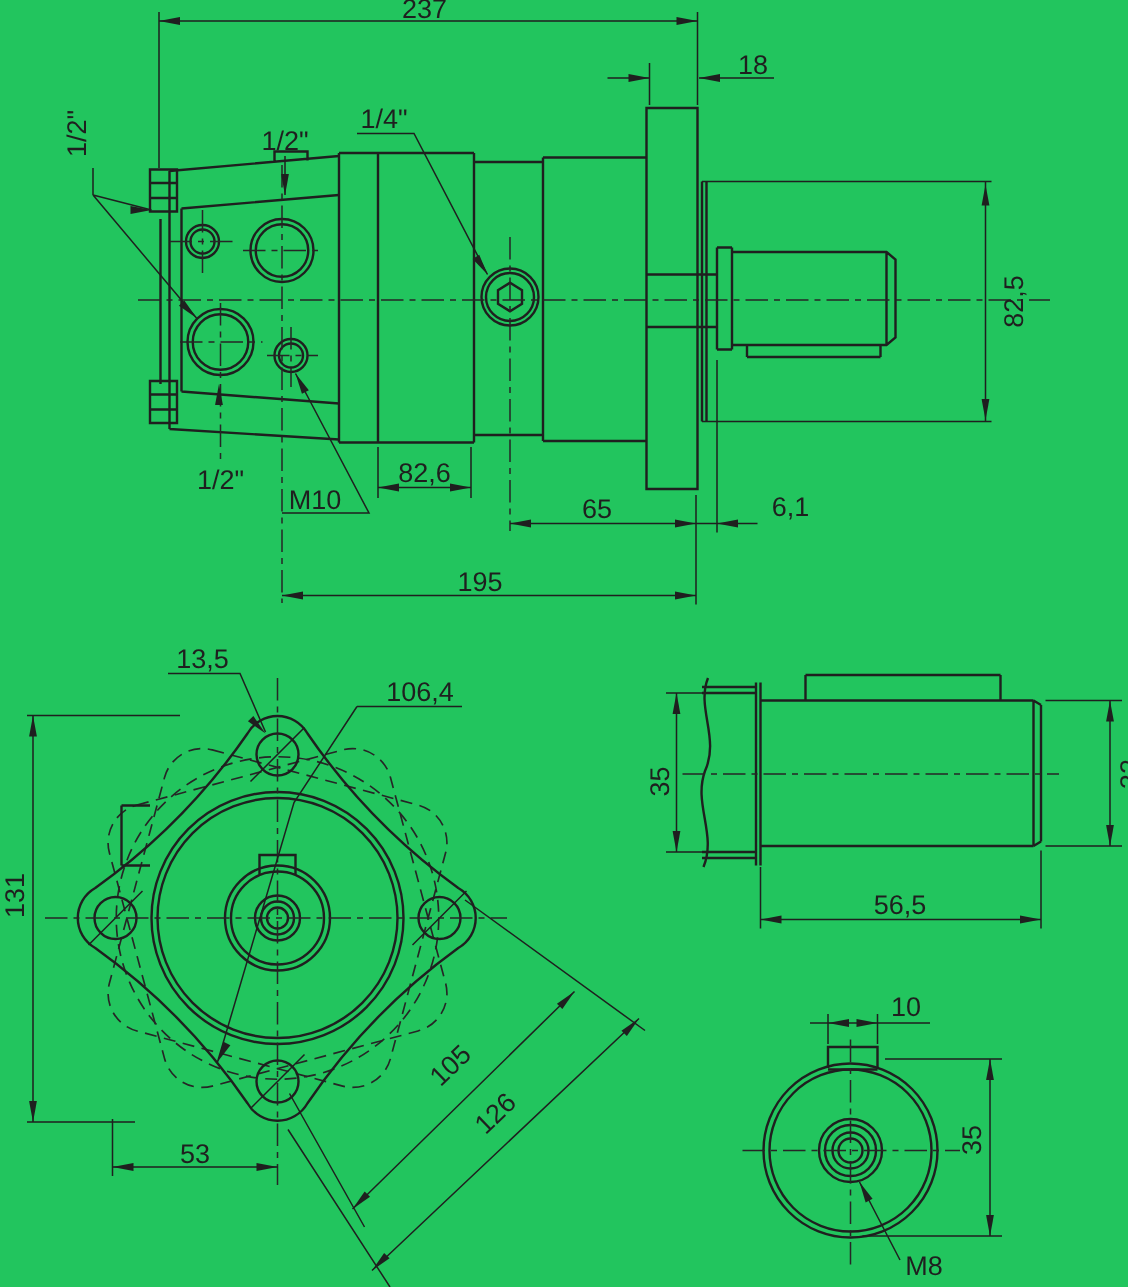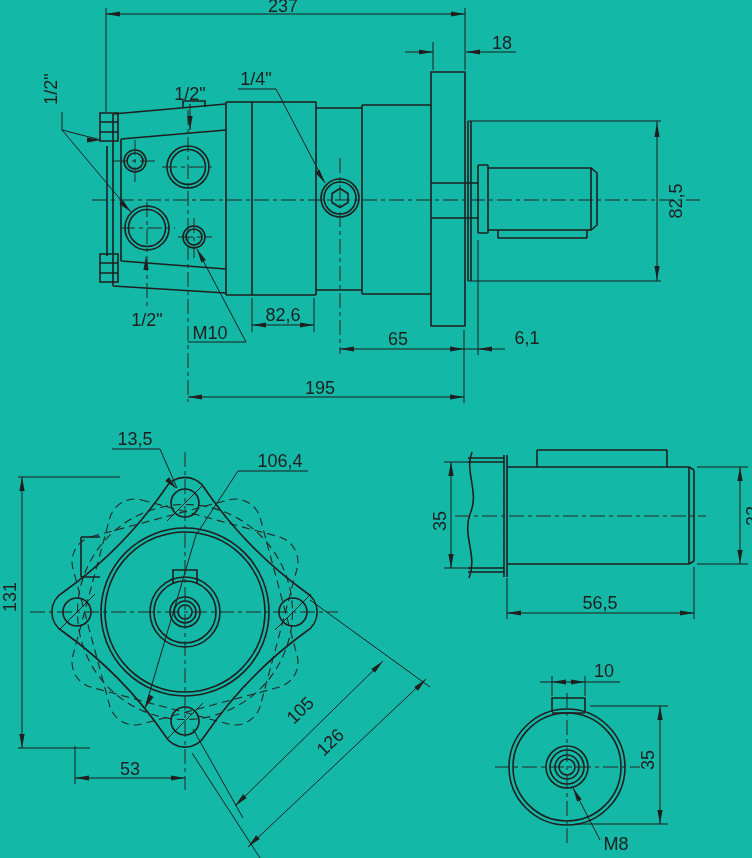--- a/index.html
+++ b/index.html
@@ -1,16 +1,16 @@
 <!DOCTYPE html>
 <html><head>
 <meta charset="utf-8">
 <style>
   html,body{margin:0;padding:0;background:#ffffff;}
-  .page{width:752px;height:858px;background:#14b8a6;position:relative;overflow:hidden;}
+  .page{width:752px;height:858px;background:#22c55e;position:relative;overflow:hidden;}
   svg{display:block;}
   text{font-family:"Liberation Sans",sans-serif;font-size:18px;fill:#1f1f1f;}
   .obj path,.obj circle,.obj rect,.obj polygon{fill:none;stroke:#1f1f1f;stroke-width:1.6;}
   .thin path,.thin line{fill:none;stroke:#1f1f1f;stroke-width:1;}
   .cl path{fill:none;stroke:#262626;stroke-width:1;stroke-dasharray:15 4 4 4;}
   .hid path,.hid rect,.hid circle{fill:none;stroke:#262626;stroke-width:1.1;stroke-dasharray:8 5;}
   .arr polygon{fill:#1f1f1f;stroke:none;}
 </style>
 </head>
 <body>

